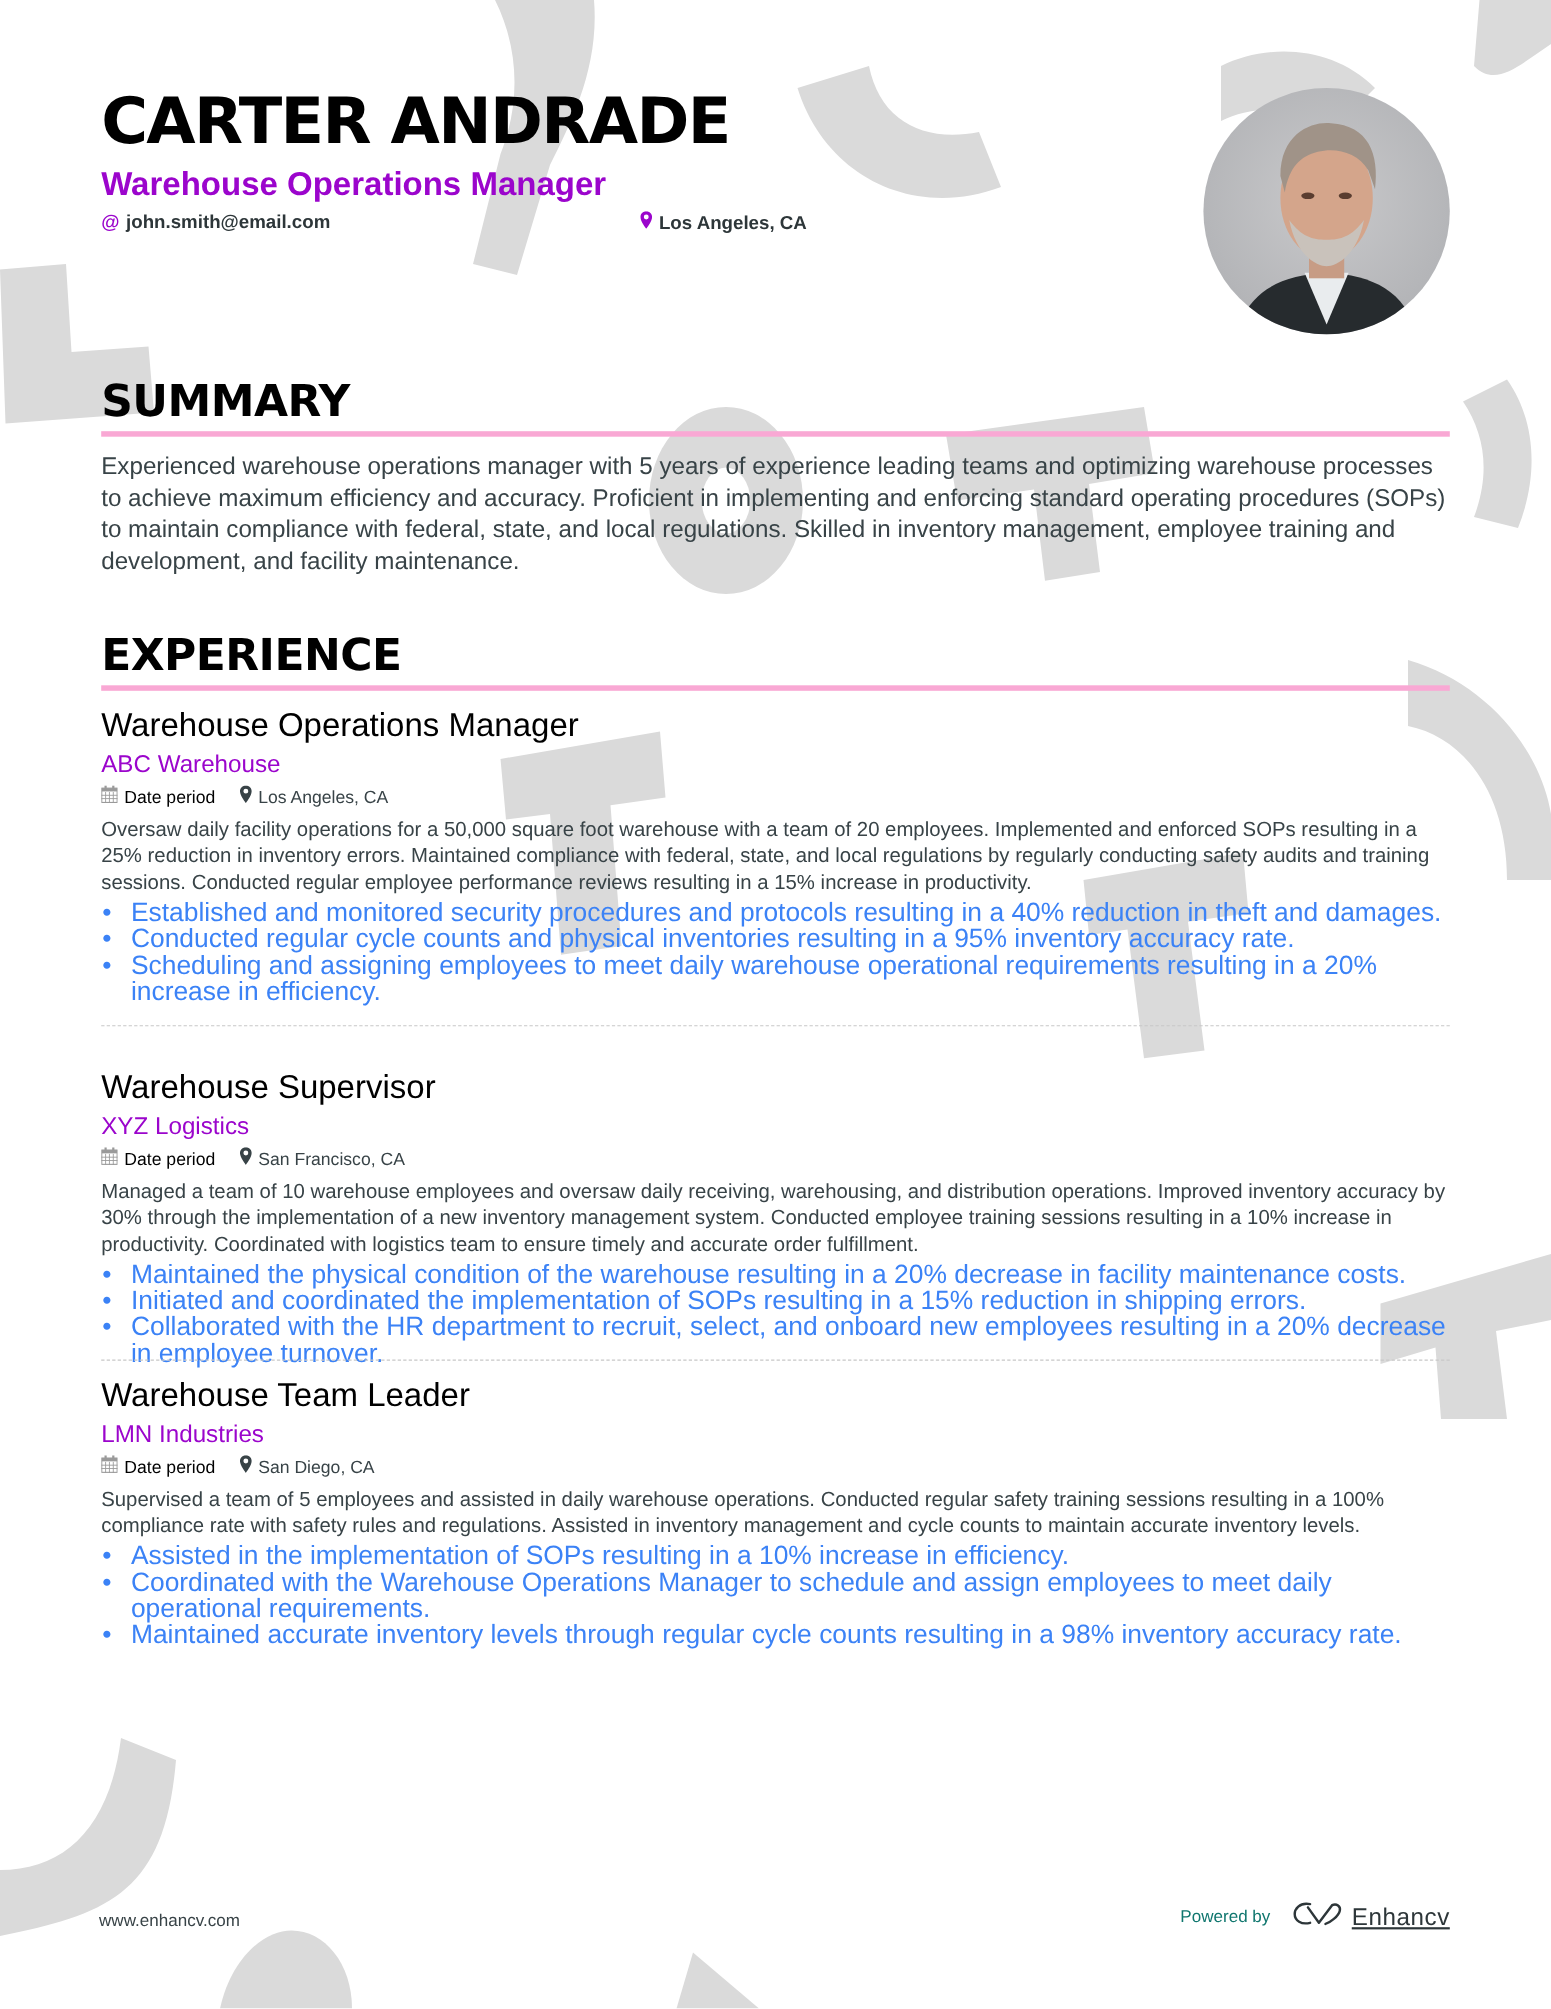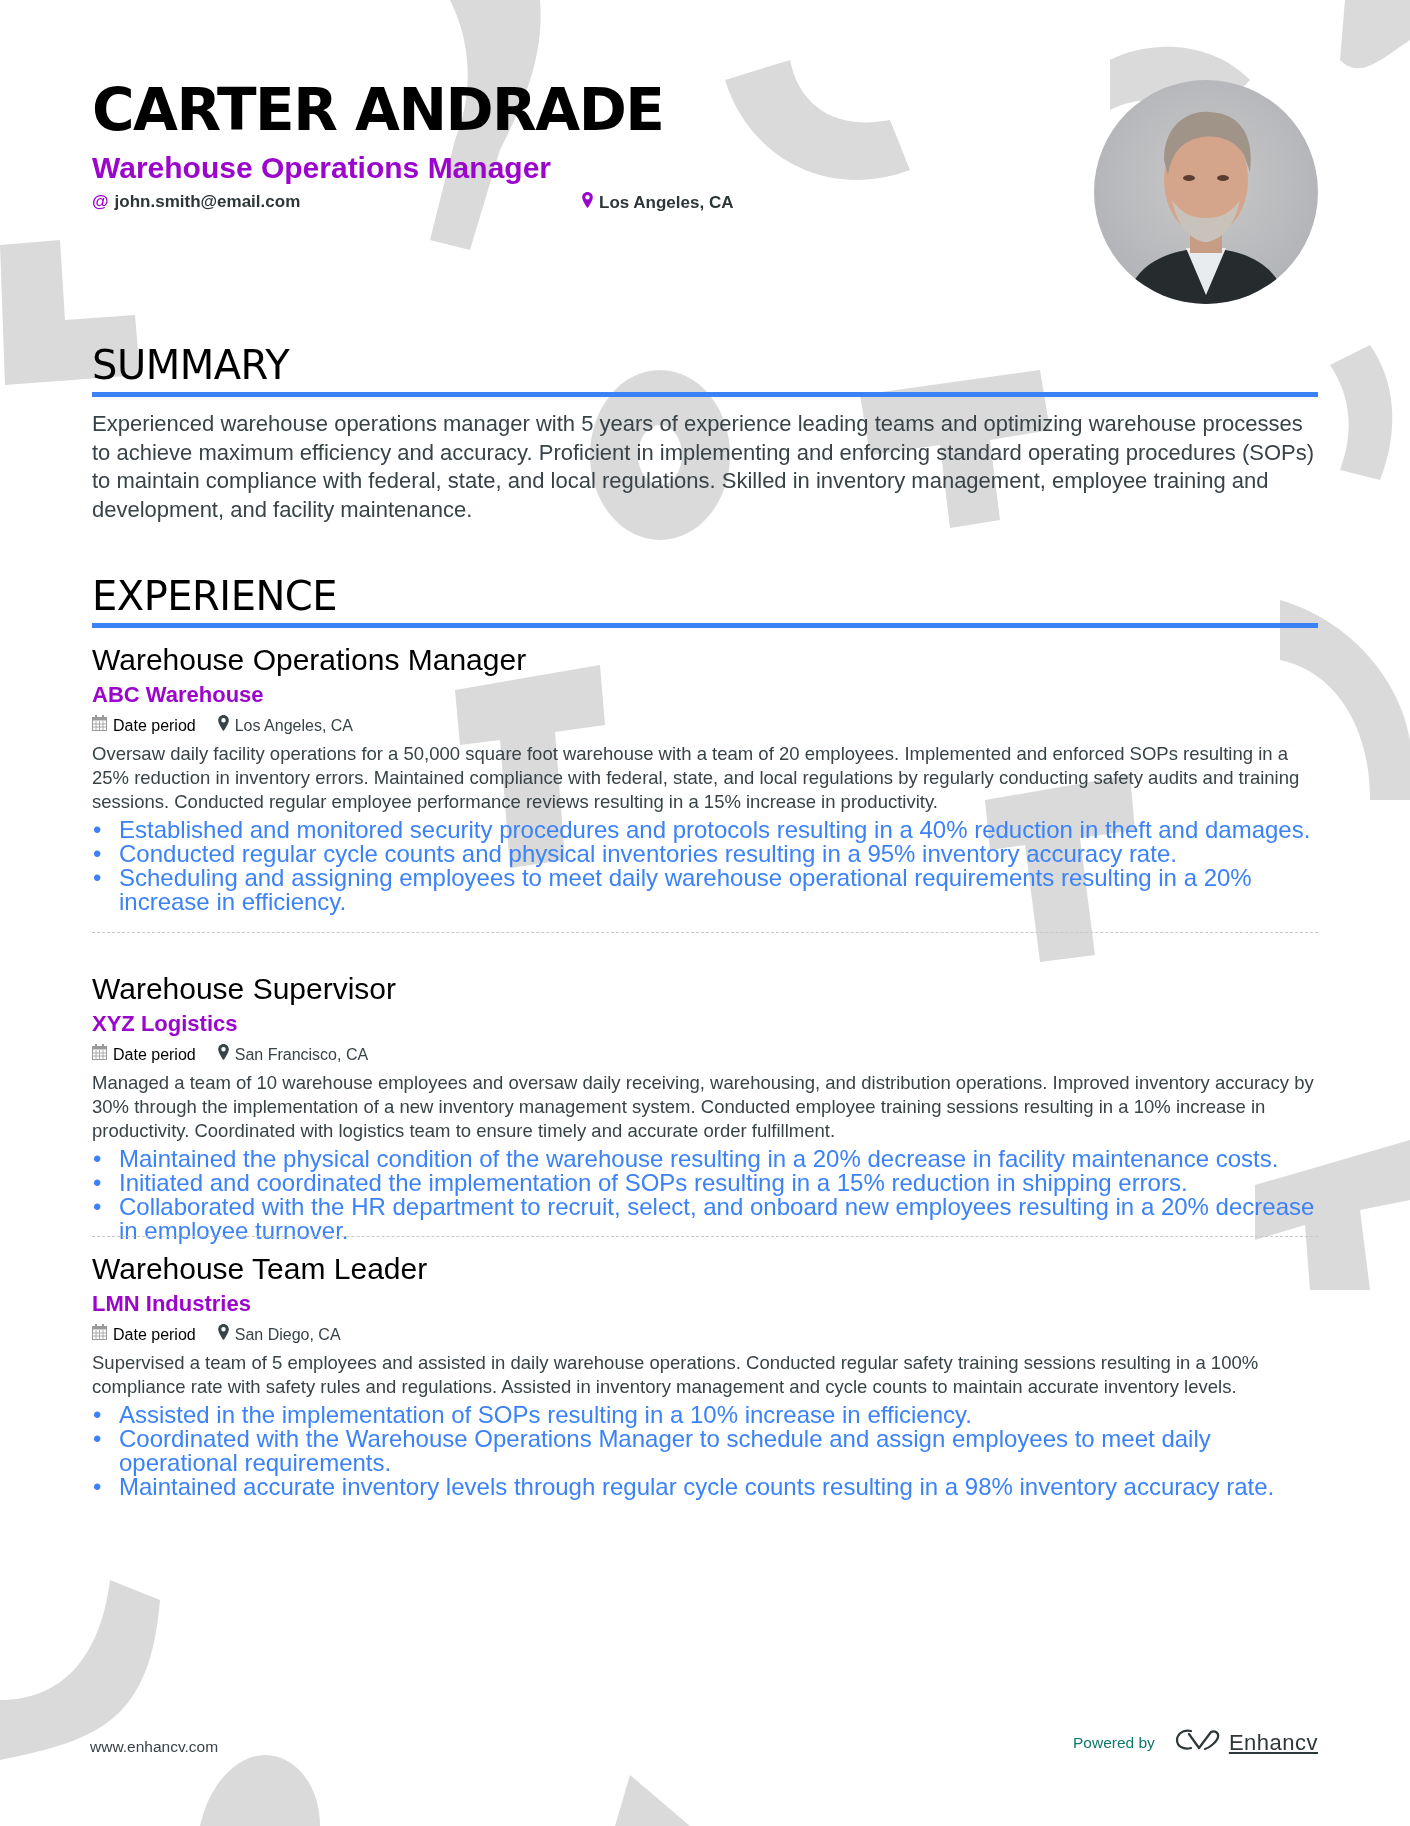--- a/index.html
+++ b/index.html
@@ -25,32 +25,32 @@
   .contact-item { position: absolute; top: 0; display: flex; align-items: center; gap: 6px; }
   .contact-item .ic { color: #9b05cc; font-size: 17px; }
   .photo {
     position: absolute; left: 1002px; top: 80px; width: 224px; height: 224px; border-radius: 50%;
     overflow: hidden;
     background: radial-gradient(circle at 50% 45%, #c9c9cb 0%, #b4b5b8 70%, #a7a8ab 100%);
   }
 
   .section-title {
     position: absolute; left: 0; width: 1226px;
-    font-family: "DejaVu Sans", sans-serif; font-weight: normal; font-size: 40px; color: #000;
+    font-family: "DejaVu Sans", sans-serif; font-weight: bold; font-size: 40px; color: #000;
     letter-spacing: -0.5px; line-height: 50px;
-    border-bottom: 5px solid #3b82f6; padding-bottom: 2px;
+    border-bottom: 5px solid #f9a8d4; padding-bottom: 2px;
   }
   .summary-text {
     position: absolute; left: 0; top: 410px; width: 1226px;
     font-size: 22px; line-height: 28.5px; color: #384347;
   }
 
   .job { position: absolute; left: 0; width: 1226px; }
   .job-title { font-size: 30px; color: #000; line-height: 36px; }
-  .job-company { font-size: 22px; font-weight: bold; color: #9b05cc; line-height: 30px; margin-top: 2px; }
+  .job-company { font-size: 22px; font-weight: normal; color: #9b05cc; line-height: 30px; margin-top: 2px; }
   .job-meta { display: flex; align-items: center; font-size: 16px; line-height: 24px; margin-top: 4px; }
   .meta-date { color: #000000; display: flex; align-items: center; gap: 6px; margin-right: 22px; }
   .meta-loc { color: #384347; display: flex; align-items: center; gap: 6px; }
   .job-desc { font-size: 18.5px; line-height: 24px; color: #384347; margin-top: 4px; }
   .job-bullets { list-style: none; margin: 4px 0 0 0; padding: 0; font-size: 24px; line-height: 24px; color: #3b82f6; }
   .job-bullets li { position: relative; padding-left: 27px; }
   .job-bullets li::before { content: "•"; position: absolute; left: 1px; top: 0; }
   .divider { position: absolute; left: 0; width: 1226px; border-top: 1px dashed #c8c8c8; }
 
   .footer-left { position: absolute; left: 90px; top: 1738px; font-size: 15.5px; color: #384347; z-index: 1; }

